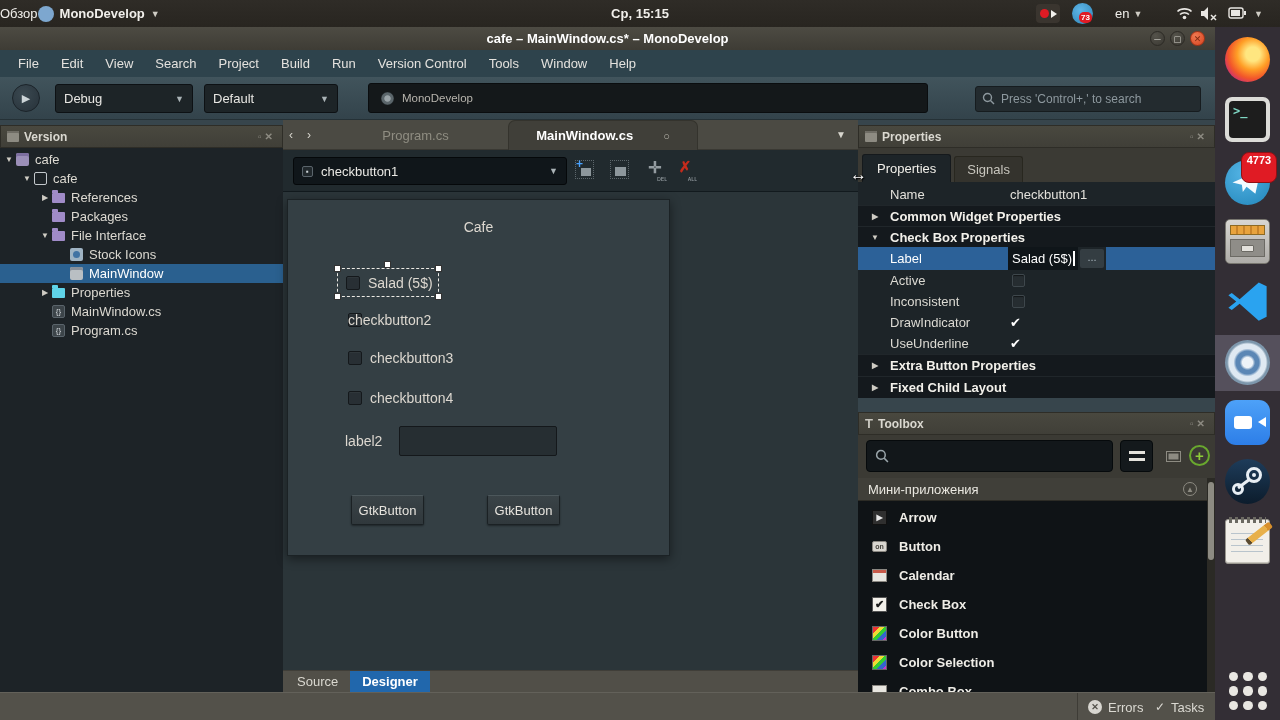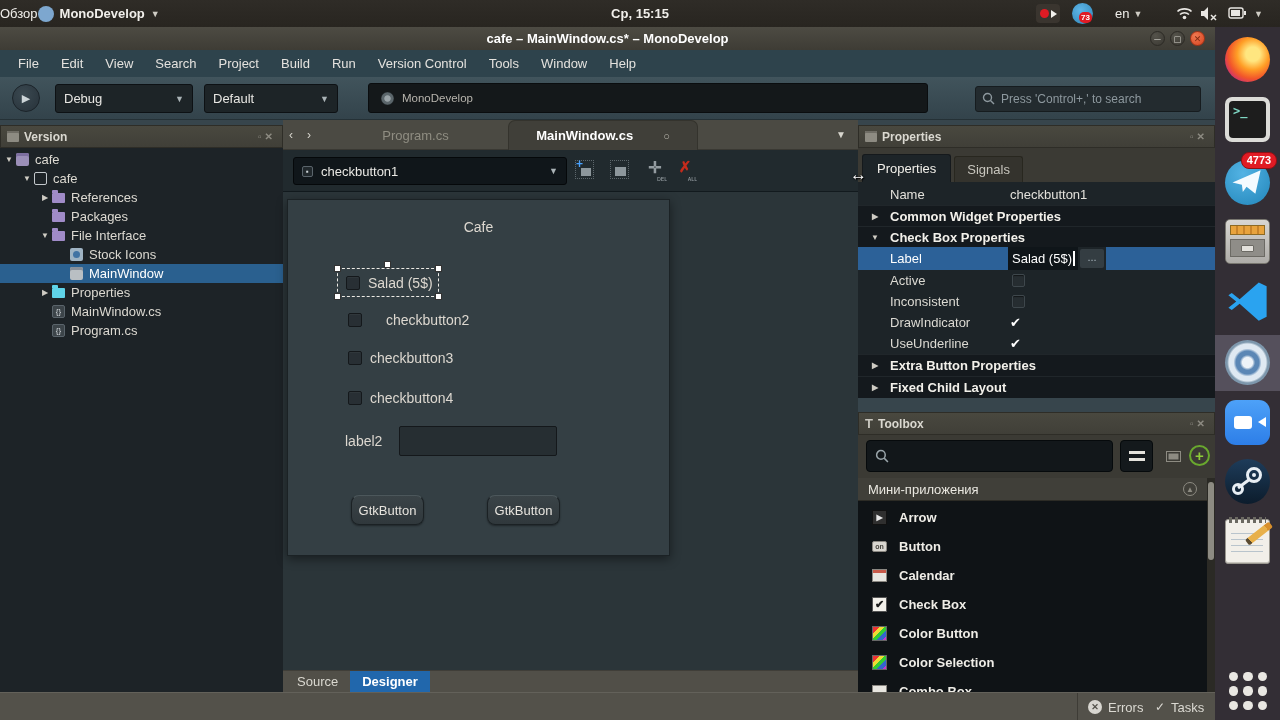--- a/index.html
+++ b/index.html
@@ -31,21 +31,21 @@
   .fold:before{content:"";position:absolute;left:0;top:-3px;width:6px;height:3px;background:inherit;border-radius:1px 1px 0 0}
   .ticon{width:13px;height:13px;flex:none;margin-right:6px;display:flex;align-items:center;justify-content:center}
   
   #tabstrip{left:283px;top:120px;width:575px;height:30px;background:#4b4a43;color:#c9c7bf;border-bottom:1px solid #3a3933}
   .tab{height:30px;display:flex;align-items:center;justify-content:center;font-size:13px}
   #dtoolbar{left:283px;top:150px;width:575px;height:42px;background:#212a2e;border-bottom:1px solid #121a1e}
   #canvas{left:283px;top:192px;width:575px;height:478px;background:#2b3539}
   #gtkwin{left:287px;top:199px;width:383px;height:357px;background:#343f44;border:1px solid #1b2225;box-shadow:0 3px 10px rgba(0,0,0,.45);color:#ddd8d0}
   .gcb{position:absolute;width:14px;height:14px;background:#282f34;border:1px solid #14181b;border-radius:2px;box-shadow:inset 0 1px 0 rgba(255,255,255,.04)}
   .glbl{position:absolute;font-size:14px;color:#ddd8d0;white-space:nowrap}
-  .gbtn{position:absolute;width:73px;height:30px;background:linear-gradient(#3a4347,#30383c);border:1px solid #1b2124;border-top-color:#4c575b;border-radius:8px;color:#e6e3dd;font-size:13px;display:flex;align-items:center;justify-content:center;box-shadow:0 1px 2px rgba(0,0,0,.4)}
+  .gbtn{position:absolute;width:73px;height:30px;background:linear-gradient(#3a4347,#30383c);border:1px solid #1b2124;border-top-color:#4c575b;border-radius:2px;color:#e6e3dd;font-size:13px;display:flex;align-items:center;justify-content:center;box-shadow:0 1px 2px rgba(0,0,0,.4)}
   .hndl{position:absolute;width:7px;height:7px;background:#fff;border:1px solid #333}
   
   #propgrid{left:858px;top:182px;width:357px;height:216px;background:#1d2428;border-bottom:1px solid #14191c}
   .prow{position:absolute;left:858px;width:357px;display:flex;align-items:center;color:#e3e1db;font-size:13px}
   .pcat{background:#14191d;font-weight:bold;color:#f2f0ea;border-top:1px solid #20262a}
   .pcheck{width:13px;height:13px;background:#262d31;border:1px solid #3e474c;border-radius:2px;box-shadow:inset 0 1px 1px rgba(0,0,0,.5)}
   
   #toolitems{left:858px;top:501px;width:349px;height:191px;background:#0f1316;overflow:hidden}
   .titem{position:absolute;left:0;width:349px;height:29px;display:flex;align-items:center;color:#efede7;font-size:13px;font-weight:bold;padding-left:14px;gap:12px}
   .micon{width:15px;height:15px;flex:none;display:flex;align-items:center;justify-content:center}
@@ -241,21 +241,21 @@
 <div class="abs" style="left:337px;top:268px;width:102px;height:29px;border:1px dashed #eceae5">
   <span class="hndl" style="left:-4px;top:-4px"></span>
   <span class="hndl" style="right:-4px;top:-4px"></span>
   <span class="hndl" style="left:-4px;bottom:-4px"></span>
   <span class="hndl" style="right:-4px;bottom:-4px"></span>
   <span class="hndl" style="left:46px;top:-8px"></span>
 </div>
 <span class="gcb" style="left:346px;top:276px"></span>
 <span class="glbl" style="left:368px;top:275px">Salad (5$)</span>
 <span class="gcb" style="left:348px;top:313px"></span>
-<span class="glbl" style="left:386px;top:312px">checkbutton2</span>
+<span class="glbl" style="left:348px;top:312px">checkbutton2</span>
 <span class="gcb" style="left:348px;top:351px"></span>
 <span class="glbl" style="left:370px;top:350px">checkbutton3</span>
 <span class="gcb" style="left:348px;top:391px"></span>
 <span class="glbl" style="left:370px;top:390px">checkbutton4</span>
 <span class="glbl" style="left:345px;top:433px">label2</span>
 <span class="abs" style="left:399px;top:426px;width:158px;height:30px;background:#262e32;border:1px solid #14181b;border-radius:2px;color:#ddd;font-size:13px;padding:6px"></span>
 <span class="gbtn" style="left:351px;top:495px">GtkButton</span>
 <span class="gbtn" style="left:487px;top:495px">GtkButton</span>
 
 <div class="abs flex" style="left:283px;top:670px;width:575px;height:22px;background:#514f48;border-top:1px solid #403e38;gap:2px;padding-left:4px">
@@ -396,21 +396,21 @@
 
 <div class="abs" id="dock">
   <span class="dicon" style="top:10px;border-radius:50%;background:radial-gradient(circle at 62% 38%,#ffe680 0 18%,#ff9e26 40%,#f2562a 62%,#b5179e 90%)"></span>
   <span class="dicon" style="top:70px;background:#dcdcd8;border-radius:7px;padding:4px">
     <span style="display:block;width:100%;height:100%;background:#1d1d1d;border-radius:4px;color:#7fd7c4;font-family:'DejaVu Sans Mono',monospace;font-size:12px;font-weight:bold;padding:3px 0 0 4px">&gt;_</span>
   </span>
   <span class="dicon" style="top:133px;border-radius:50%;background:radial-gradient(circle at 40% 30%,#53b3e4,#2286ba)">
     <svg width="45" height="45" viewBox="0 0 24 24">
         <path d="M4 12 L19 5.5 L16.2 18 L11.5 14.2 L9.5 17 L9 13.2 Z" fill="#f4fbff"></path>
       </svg>
-    <span class="abs" style="left:16px;top:-8px;min-width:36px;height:17px;border-radius:8px;background:#e01b24;border:1px solid #8f1015;color:#fff;font-size:11px;font-weight:bold;text-align:center;line-height:15px">4773</span>
+    <span class="abs" style="left:16px;top:-8px;min-width:36px;height:31px;border-radius:8px;background:#e01b24;border:1px solid #8f1015;color:#fff;font-size:11px;font-weight:bold;text-align:center;line-height:15px">4773</span>
   </span>
   <span class="dicon" style="top:192px;background:linear-gradient(#d8d6d2,#aeaca8);border-radius:5px;border:1px solid #78766f">
     <span class="abs" style="left:4px;top:5px;width:35px;height:10px;background:repeating-linear-gradient(90deg,#e8a33d 0 5px,#c9842a 5px 7px);border:1px solid #8d6a23"></span>
     <span class="abs" style="left:4px;top:19px;width:35px;height:18px;background:#8f8d88;border:1px solid #6c6a64"></span>
     <span class="abs" style="left:15px;top:25px;width:13px;height:7px;background:#e4e2dd;border:1px solid #6c6a64;border-radius:1px"></span>
   </span>
   <span class="dicon" style="top:252px">
     <svg width="45" height="45" viewBox="0 0 40 40">
         <path d="M30 3 L13 18 L6 12.5 L3 14.5 L10 20 L3 25.5 L6 27.5 L13 22 L30 37 L37 33.5 V6.5 Z" fill="#2aa3f0"></path>
       </svg>

